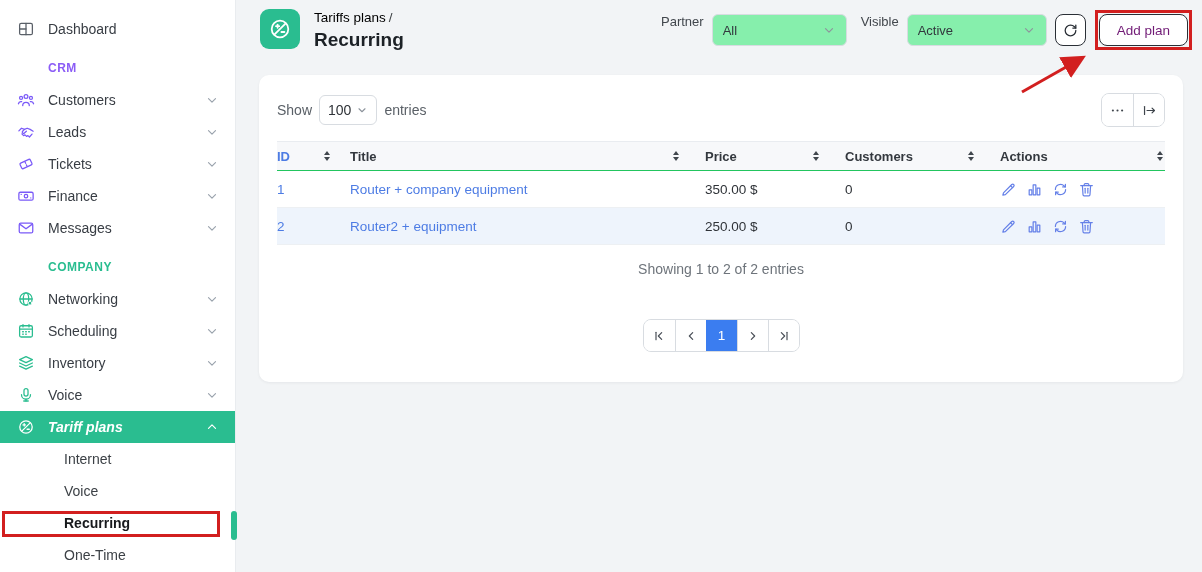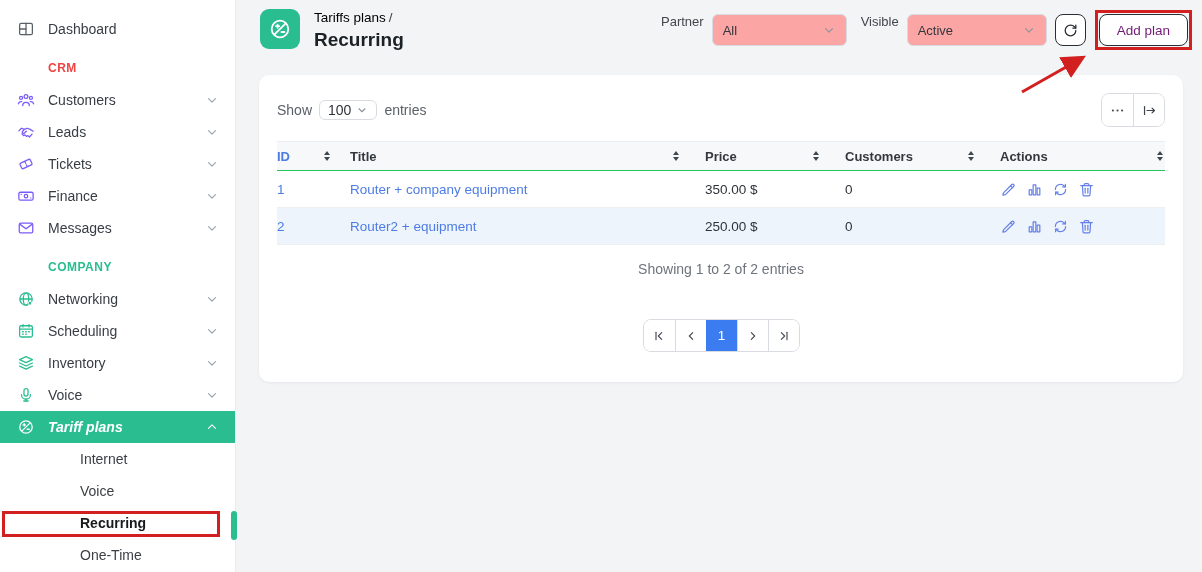--- a/index.html
+++ b/index.html
@@ -11,64 +11,64 @@
     border-right:1px solid #e9ecef;box-sizing:border-box;padding-top:13px;z-index:2;}
   .side-item{display:flex;align-items:center;height:32px;padding:0 16px 0 17px;gap:13px;
     font-size:14px;color:#383d44;cursor:pointer;}
   .side-item .sicon{display:flex;align-items:center;justify-content:center;width:18px;height:18px;}
   .sicon.gray{color:#5a6068;}
   .sicon.purple{color:#7a5af8;}
   .sicon.teal{color:#2abd90;}
   .chev{margin-left:auto;color:#9aa3ad;display:flex;align-items:center;}
   .section-label{height:32px;display:flex;align-items:center;margin-top:7px;padding-left:48px;
     font-size:12px;font-weight:bold;letter-spacing:.5px;}
-  .section-label.purple{color:#ef4444;}
+  .section-label.purple{color:#8b5cf6;}
   .section-label.teal{color:#2abd90;}
   .side-item.active{background:#2abd90;color:#fff;font-weight:bold;font-style:italic;}
   .side-item.active .sicon{color:#fff;}
   .side-item.active .chev{color:#fff;}
-  .sub-item{display:flex;align-items:center;height:32px;padding-left:64px;font-size:14px;color:#3c4146;cursor:pointer;margin-left:16px;}
+  .sub-item{display:flex;align-items:center;height:32px;padding-left:64px;font-size:14px;color:#3c4146;cursor:pointer;}
   .sub-item.selected{font-weight:bold;color:#17191c;}
   .anno-side-box{position:absolute;left:2px;top:511px;width:218px;height:26px;
     border:3px solid #d21f1f;box-sizing:border-box;pointer-events:none;}
   .active-bar{position:absolute;left:231px;top:511px;width:6px;height:29px;background:#2abd90;border-radius:3px;}
 
   
   .main{flex:1;display:flex;flex-direction:column;min-width:0;}
   .topbar{display:flex;align-items:flex-start;box-sizing:border-box;height:64px;padding:9px 14px 0 24px;}
   .topbar-left{display:flex;gap:14px;}
   .app-icon{width:40px;height:40px;border-radius:9px;background:#2abd90;display:flex;
     align-items:center;justify-content:center;color:#fff;}
   .crumbs{font-size:13.5px;margin-top:1px;}
   .crumbs a{color:#000000;text-decoration:none;cursor:pointer;}
   .crumbs .sep{color:#3c4043;margin-left:3px;}
   .page-title{font-size:19px;font-weight:bold;color:#1c2126;margin-top:4px;}
   .topbar-right{margin-left:auto;display:flex;align-items:flex-start;margin-top:5px;}
   .flabel{font-size:13px;color:#42474d;margin-right:8px;white-space:nowrap;}
   .flabel.ml{margin-left:14px;}
-  .select{height:32px;box-sizing:border-box;border:1px solid #d8dce1;border-radius:6px;background:#fca5a5;
+  .select{height:32px;box-sizing:border-box;border:1px solid #d8dce1;border-radius:6px;background:#86efac;
     display:flex;align-items:center;justify-content:space-between;padding:0 10px;font-size:13px;
     color:#32373d;cursor:pointer;}
   .select .sel-chev{color:#8d949c;display:flex;margin-left:8px;}
   .w135{width:135px;}
   .w140{width:140px;}
   .icon-btn-dark{width:31px;height:32px;box-sizing:border-box;margin-left:8px;border:1.5px solid #2a2f36;
     border-radius:8px;background:#fff;display:flex;align-items:center;justify-content:center;
     color:#2a2f36;cursor:pointer;padding:0;}
   .anno-wrap{position:relative;display:inline-flex;margin-left:13px;}
   .anno-wrap::after{content:"";position:absolute;inset:-4px;border:3px solid #d21f1f;pointer-events:none;}
   .add-btn{height:32px;box-sizing:border-box;border:1.5px solid #2a2f36;border-radius:8px;background:#fff;
     padding:0 17px;font-size:13.5px;color:#701a75;font-family:inherit;cursor:pointer;white-space:nowrap;}
 
   
   .card{margin:11px 19px 0 23px;background:#fff;border-radius:10px;
     box-shadow:0 1px 3px rgba(16,24,40,.06);box-sizing:border-box;padding:18px 18px 30px;}
   .controls{display:flex;align-items:center;}
   .show-group{display:flex;align-items:center;gap:7px;font-size:14px;color:#5a6067;}
-  .page-size{height:20px;box-sizing:border-box;min-width:58px;border:1px solid #d8dce1;border-radius:6px;
+  .page-size{height:30px;box-sizing:border-box;min-width:58px;border:1px solid #d8dce1;border-radius:6px;
     display:flex;align-items:center;justify-content:center;gap:5px;font-size:14px;color:#2f3338;
     padding:0 8px;cursor:pointer;background:#fff;}
   .page-size .sel-chev{color:#8d949c;display:flex;}
   .controls-right{margin-left:auto;display:flex;align-items:center;gap:6px;}
   .search-box{width:200px;height:34px;box-sizing:border-box;border:1px solid #d8dce1;border-radius:8px;
     display:flex;align-items:center;padding:0 9px 0 10px;background:#fff;}
   .search-box input{border:none;outline:none;flex:1;font-size:14px;font-family:inherit;color:#2f3338;min-width:0;background:transparent;}
   .search-box input::placeholder{color:#8a9097;}
   .search-box .mag{color:#5f6368;display:flex;}
   .btn-group{display:flex;height:34px;box-sizing:border-box;border:1px solid #d8dce1;border-radius:8px;overflow:hidden;background:#fff;}

